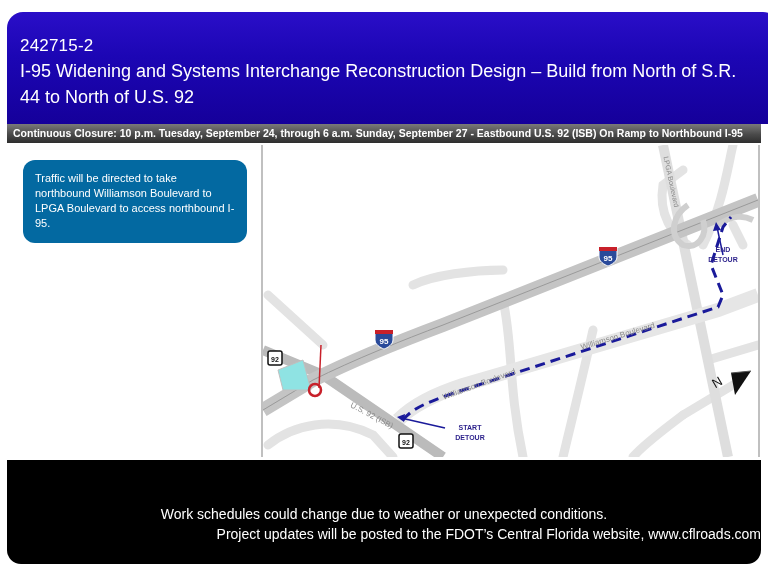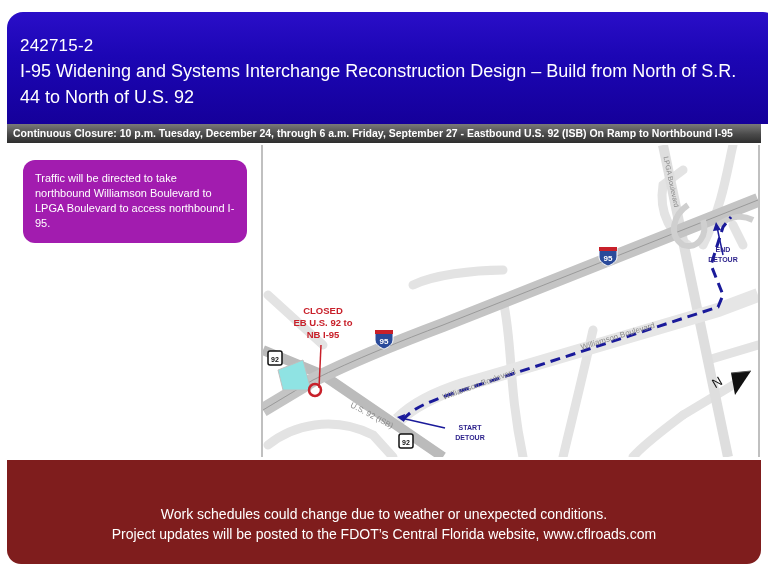--- a/index.html
+++ b/index.html
@@ -22,54 +22,54 @@
       font-size: 18px; font-weight: normal; line-height: 26px;
     }
     .closure-bar {
       position: absolute; left: 7px; top: 124px; width: 754px; height: 19px;
       background: linear-gradient(180deg, #7a7a7a 0%, #4a4a4a 55%, #2e2e2e 100%);
       color: #ffffff; font-size: 10.5px; font-weight: bold;
       line-height: 19px; padding-left: 6px; box-sizing: border-box; white-space: nowrap;
     }
     .info-box {
       position: absolute; left: 23px; top: 160px; width: 224px; height: 83px;
-      background: #a21caf; border-radius: 12px; box-sizing: border-box;
+      background: #0369a1; border-radius: 12px; box-sizing: border-box;
       padding: 11px 12px; color: #ffffff; font-size: 11px; line-height: 15px;
     }
     .map {
       position: absolute; left: 261px; top: 145px; width: 499px; height: 312px;
       background: #ffffff; border-left: 2px solid #c0c0c0; border-right: 2px solid #c0c0c0;
       box-sizing: border-box; overflow: hidden;
     }
     .map svg { position: absolute; left: 0; top: 0; }
     .map-label {
       position: absolute; font-weight: bold; text-align: center; line-height: 12px;
     }
     .label-closed { left: 20px; top: 160px; width: 80px; color: #c8202a; font-size: 9.5px; }
     .label-start { left: 182px; top: 278px; width: 50px; color: #2a1f8a; font-size: 7px; line-height: 10px; }
     .label-end { left: 440px; top: 100px; width: 40px; color: #2a1f8a; font-size: 7px; line-height: 10px; }
     .road-label { position: absolute; color: #8a8a8a; font-size: 8px; white-space: nowrap; transform-origin: left center; }
     .footer {
       position: absolute; left: 7px; top: 460px; width: 754px; height: 104px;
-      background: #7f1d1d; border-radius: 0 0 14px 14px; color: #ffffff;
+      background: #000000; border-radius: 0 0 14px 14px; color: #ffffff;
       text-align: center; font-size: 14px; line-height: 20px;
     }
     .footer .line1 { position: absolute; top: 44px; left: 0; width: 100%; }
-    .footer .line2 { position: absolute; top: 64px; left: 0; width: 100%; }
+    .footer .line2 { position: absolute; top: 64px; left: 0; width: 100%; text-align: right; }
     .shield { position: absolute; }
   </style>
 </head>
 <body>
 
 <div class="header">
   <div class="project-id">242715-2</div>
   <div class="project-title">I-95 Widening and Systems Interchange Reconstruction Design – Build from North of S.R. 44 to North of U.S. 92</div>
 </div>
 
-<div class="closure-bar">Continuous Closure: 10 p.m. Tuesday, December 24, through 6 a.m. Friday, September 27 -  Eastbound U.S. 92 (ISB) On Ramp to Northbound I-95</div>
+<div class="closure-bar">Continuous Closure: 10 p.m. Tuesday, September 24, through 6 a.m. Sunday, September 27 -  Eastbound U.S. 92 (ISB) On Ramp to Northbound I-95</div>
 
 <div class="info-box">Traffic will be directed to take northbound Williamson Boulevard to LPGA Boulevard to access northbound I-95.</div>
 
 <div class="map">
   <svg width="495" height="312" viewBox="0 0 495 312">
 
     <g fill="none" stroke="#e3e3e3" stroke-width="9" stroke-linecap="round">
       <path d="M240 155 C 250 200, 245 240, 260 312"></path>
       <path d="M330 185 C 320 230, 310 270, 300 312"></path>
       <path d="M445 215 L 495 200"></path>
@@ -128,25 +128,20 @@
   </svg>
   <svg class="shield" style="left:4px;top:205px" width="16" height="16" viewBox="0 0 16 16">
     <rect x="1" y="1" width="14" height="14" rx="2" fill="#fff" stroke="#111" stroke-width="1.5"></rect>
     <text x="8" y="11.5" text-anchor="middle" font-size="7" font-weight="bold" fill="#111" font-family="Liberation Sans, sans-serif">92</text>
   </svg>
   <svg class="shield" style="left:135px;top:288px" width="16" height="16" viewBox="0 0 16 16">
     <rect x="1" y="1" width="14" height="14" rx="2" fill="#fff" stroke="#111" stroke-width="1.5"></rect>
     <text x="8" y="11.5" text-anchor="middle" font-size="7" font-weight="bold" fill="#111" font-family="Liberation Sans, sans-serif">92</text>
   </svg>
 
-  <div class="map-label label-closed">
-    <div>CLOSED</div>
-    <div>EB U.S. 92 to</div>
-    <div>NB I-95</div>
-  </div>
   <div class="map-label label-start">
     <div>START</div>
     <div>DETOUR</div>
   </div>
   <div class="map-label label-end">
     <div>END</div>
     <div>DETOUR</div>
   </div>
 
   <div class="road-label" style="left:180px;top:248px;transform:rotate(-20deg)">Williamson Boulevard</div>

